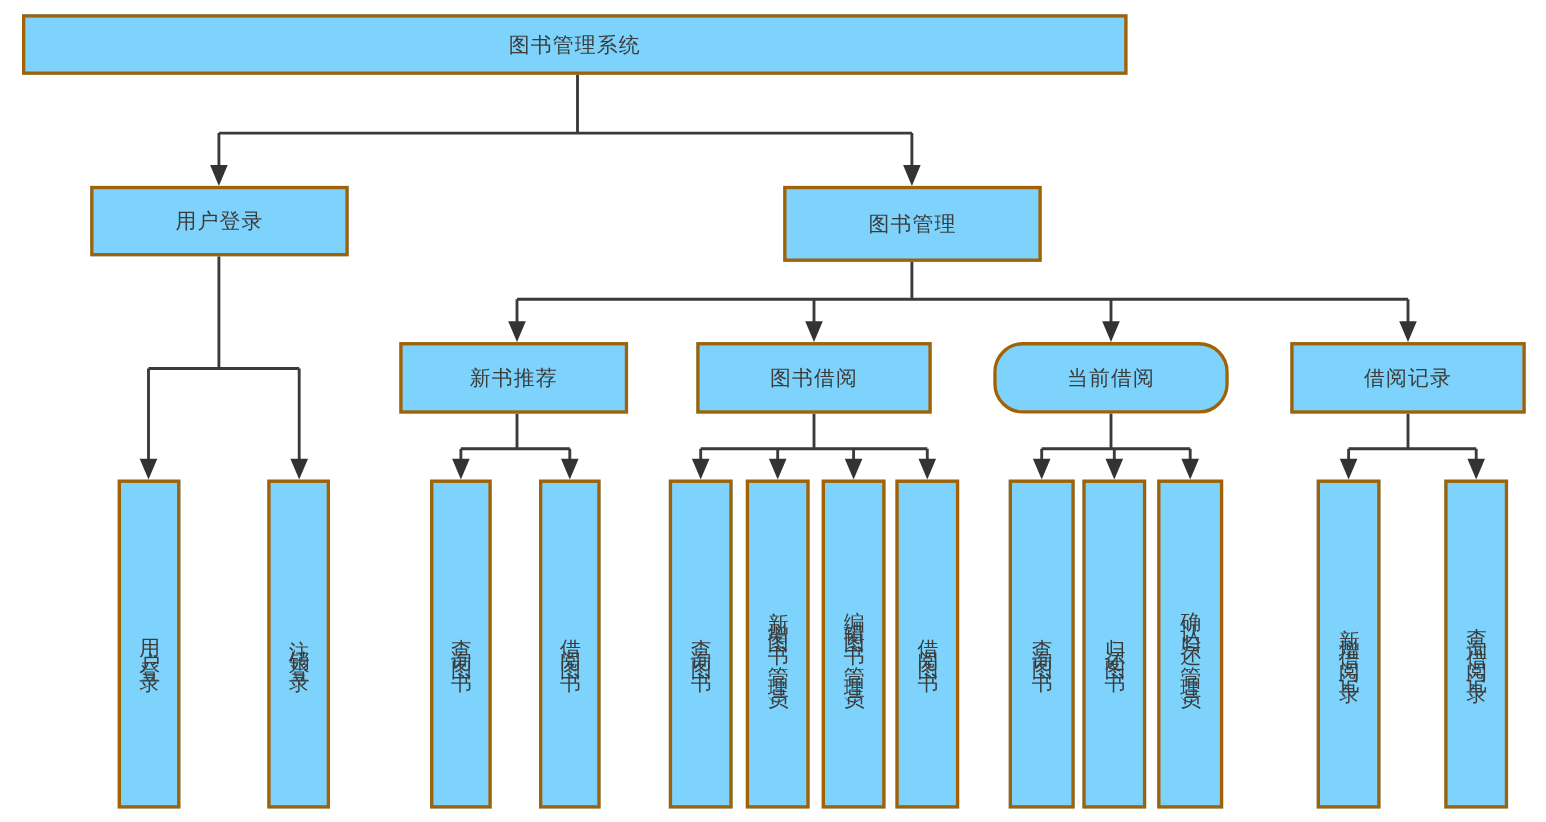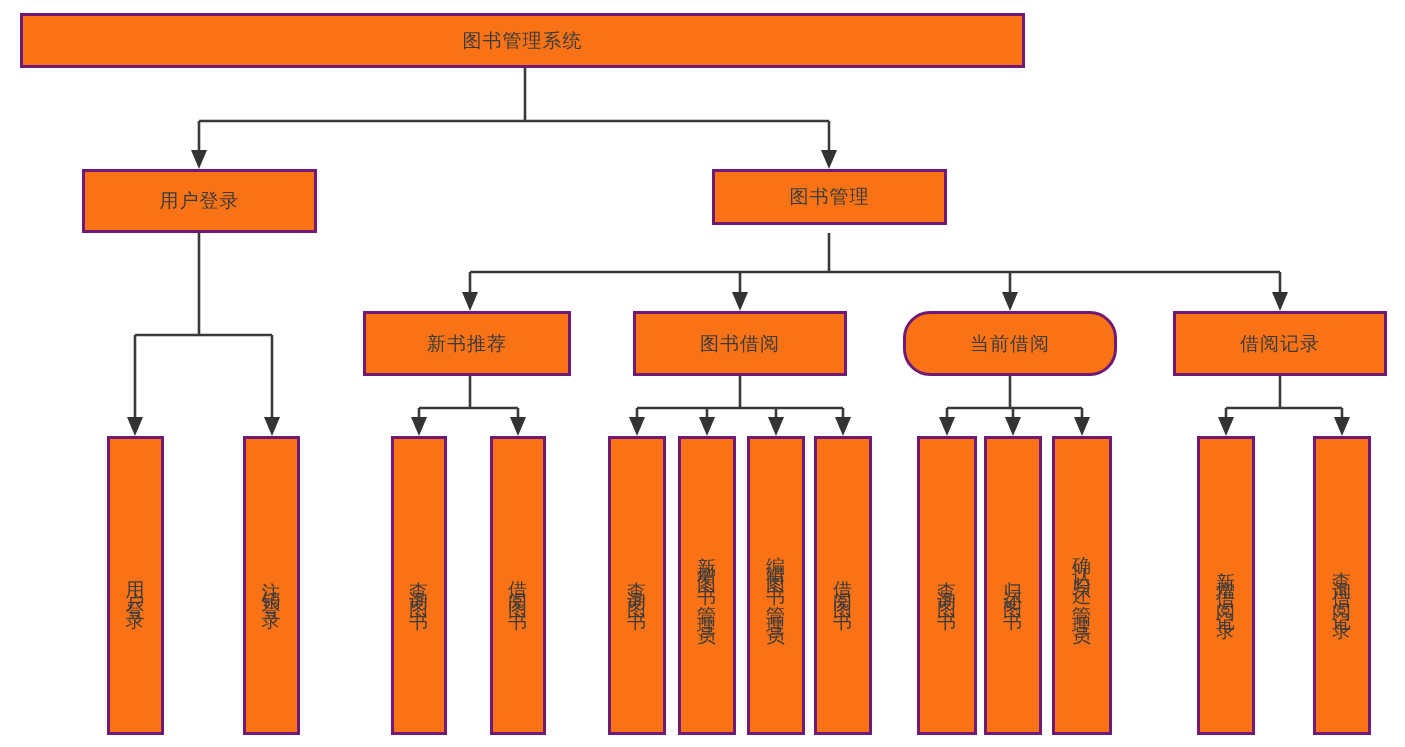--- a/index.html
+++ b/index.html
@@ -13,22 +13,22 @@
   }
   .connectors {
     position: absolute;
     left: 0; top: 0;
     width: 1405px; height: 747px;
     pointer-events: none;
   }
   .node {
     position: absolute;
     box-sizing: border-box;
-    background: #f97316;
-    border: 3px solid #701a75;
+    background: #7dd3fc;
+    border: 3px solid #a16207;
     color: #3c3c3c;
     display: flex;
     align-items: center;
     justify-content: center;
     white-space: nowrap;
   }
   .node.h {
     font-size: 19px;
     letter-spacing: 1px;
   }
@@ -89,21 +89,21 @@
       <polygon points="1005,417 1021,417 1013,436"></polygon>
       <polygon points="1074,417 1090,417 1082,436"></polygon>
       <polygon points="1218,417 1234,417 1226,436"></polygon>
       <polygon points="1334,417 1350,417 1342,436"></polygon>
     </g>
   </svg>
 
   <div class="node h" style="left:20px; top:13px; width:1005px; height:55px;">图书管理系统</div>
 
   <div class="node h" style="left:82px; top:169px; width:235px; height:64px;">用户登录</div>
-  <div class="node h" style="left:712px; top:169px; width:235px; height:56px;text-align:right;">图书管理</div>
+  <div class="node h" style="left:712px; top:169px; width:235px; height:69px;text-align:right;">图书管理</div>
 
   <div class="node h" style="left:363px; top:311px; width:208px; height:65px;">新书推荐</div>
   <div class="node h" style="left:633px; top:311px; width:214px; height:65px;">图书借阅</div>
   <div class="node h" style="left:903px; top:311px; width:214px; height:65px;border-radius:27px;">当前借阅</div>
   <div class="node h" style="left:1173px; top:311px; width:214px; height:65px;">借阅记录</div>
 
   <div class="node v" style="left:107px; top:436px; width:57px; height:299px;">用户登录</div>
   <div class="node v" style="left:243px; top:436px; width:57px; height:299px;">注销登录</div>
 
   <div class="node v" style="left:391px; top:436px; width:56px; height:299px;">查询图书</div>

